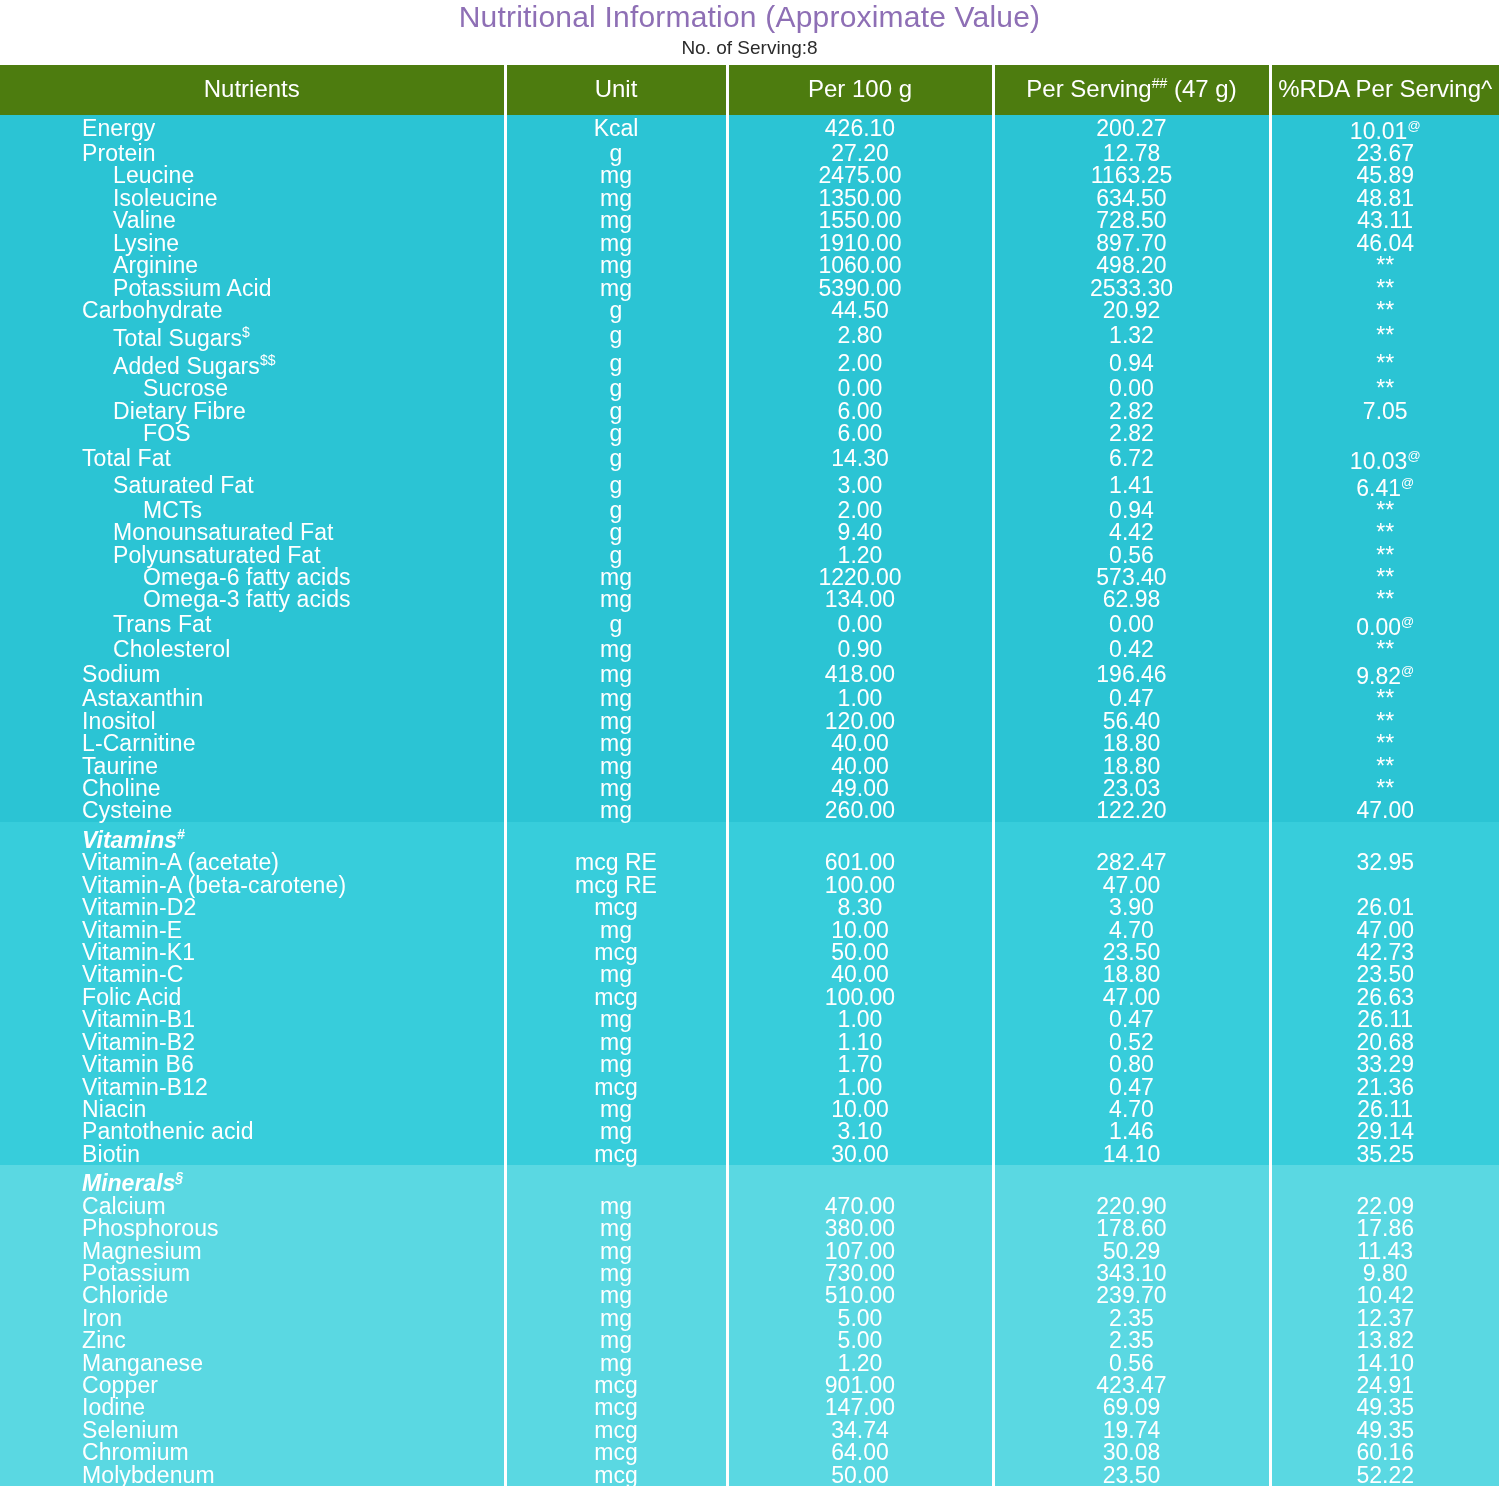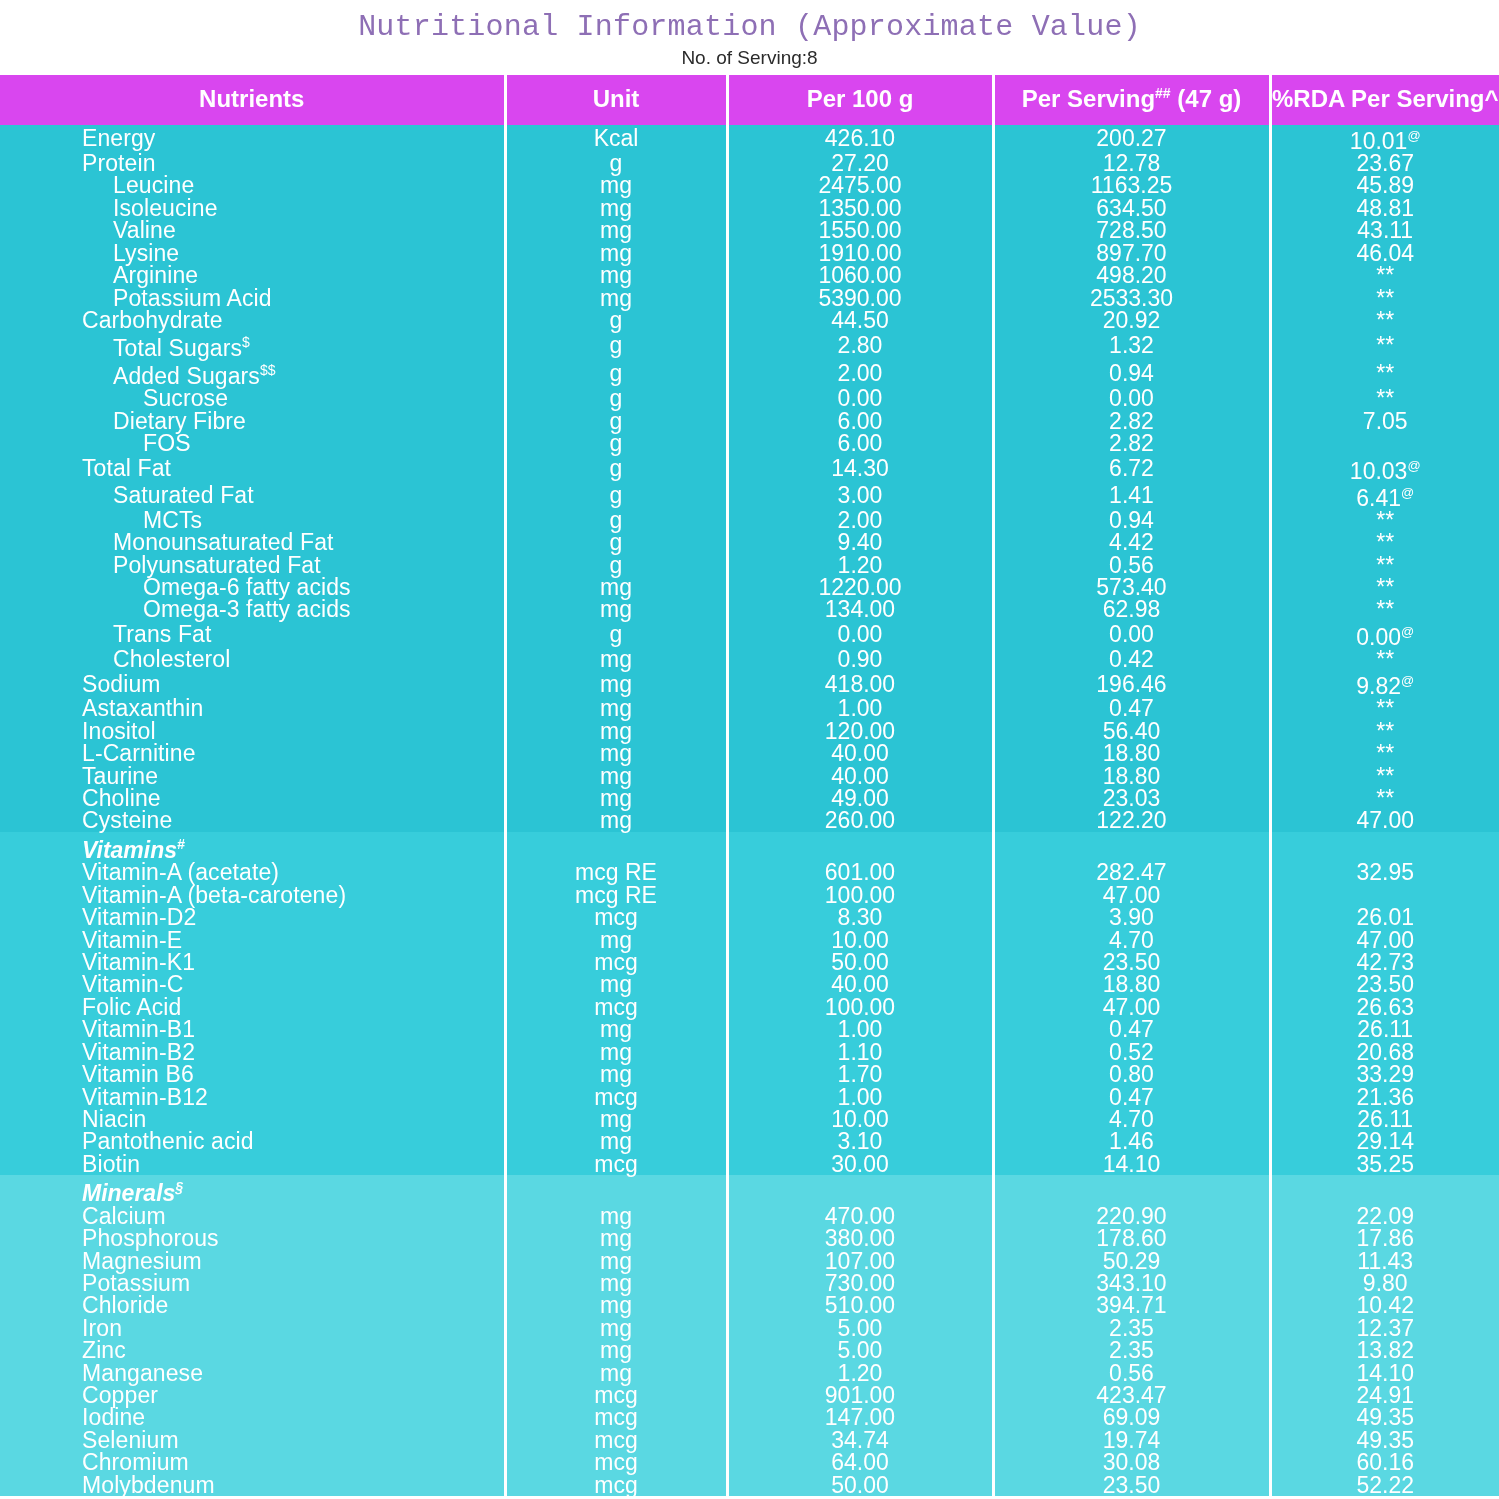--- a/index.html
+++ b/index.html
@@ -8,23 +8,21 @@
     background:#ffffff;
     font-family:"Liberation Sans", sans-serif;
     -webkit-font-smoothing:antialiased;
   }
   .page{width:1499px;position:relative;}
 
   .title{
     text-align:center;
     color:#8e6fb5;
     font-size:30px;
-    padding-top:10px;
     letter-spacing:0.2px;
-    font-family:Liberation Mono, monospace;
   }
   .subtitle{
     text-align:center;
     color:#2b2b2b;
     font-size:19px;
     padding-top:3px;
     padding-bottom:6px;
   }
 
   table{
@@ -32,24 +30,24 @@
     border-collapse:collapse;
     table-layout:fixed;
   }
   col.c-nut{width:505px;}
   col.c-unit{width:222px;}
   col.c-100{width:266px;}
   col.c-serv{width:277px;}
   col.c-rda{width:229px;}
 
   thead th{
-    background:#d946ef;
+    background:#4d7c0f;
     color:#ffffff;
     font-size:24px;
-    font-weight:bold;
+    font-weight:normal;
     padding:10px 0 12px 0;
     border-right:3px solid #ffffff;
     text-align:center;
     vertical-align:middle;
   }
   thead th:last-child{border-right:none;margin-top:44px;}
   thead th sup{font-size:14px;}
 
   tbody tr td{
     border-right:3px solid #ffffff;
@@ -478,21 +476,21 @@
           <td class="name"><span>Potassium</span></td>
           <td class="val"><span>mg</span></td>
           <td class="val"><span>730.00</span></td>
           <td class="val"><span>343.10</span></td>
           <td class="val"><span>9.80</span></td>
         </tr>
         <tr class="sec-c row">
           <td class="name"><span>Chloride</span></td>
           <td class="val"><span>mg</span></td>
           <td class="val"><span>510.00</span></td>
-          <td class="val"><span>394.71</span></td>
+          <td class="val"><span>239.70</span></td>
           <td class="val"><span>10.42</span></td>
         </tr>
         <tr class="sec-c row">
           <td class="name"><span>Iron</span></td>
           <td class="val"><span>mg</span></td>
           <td class="val"><span>5.00</span></td>
           <td class="val"><span>2.35</span></td>
           <td class="val"><span>12.37</span></td>
         </tr>
         <tr class="sec-c row">

